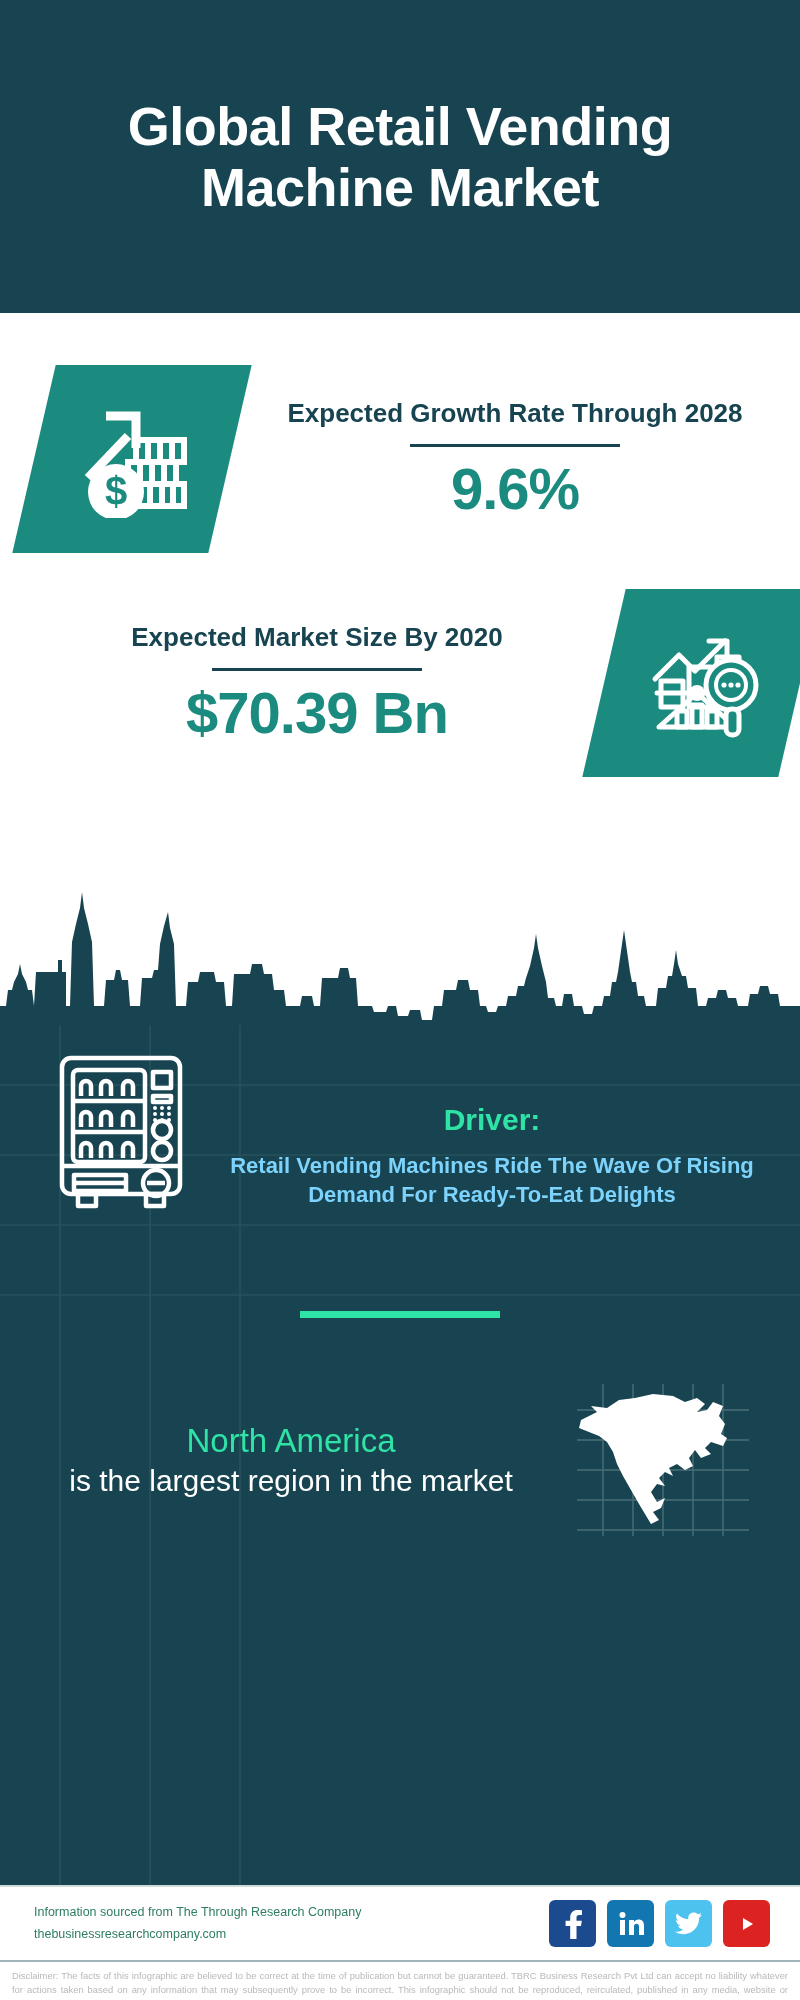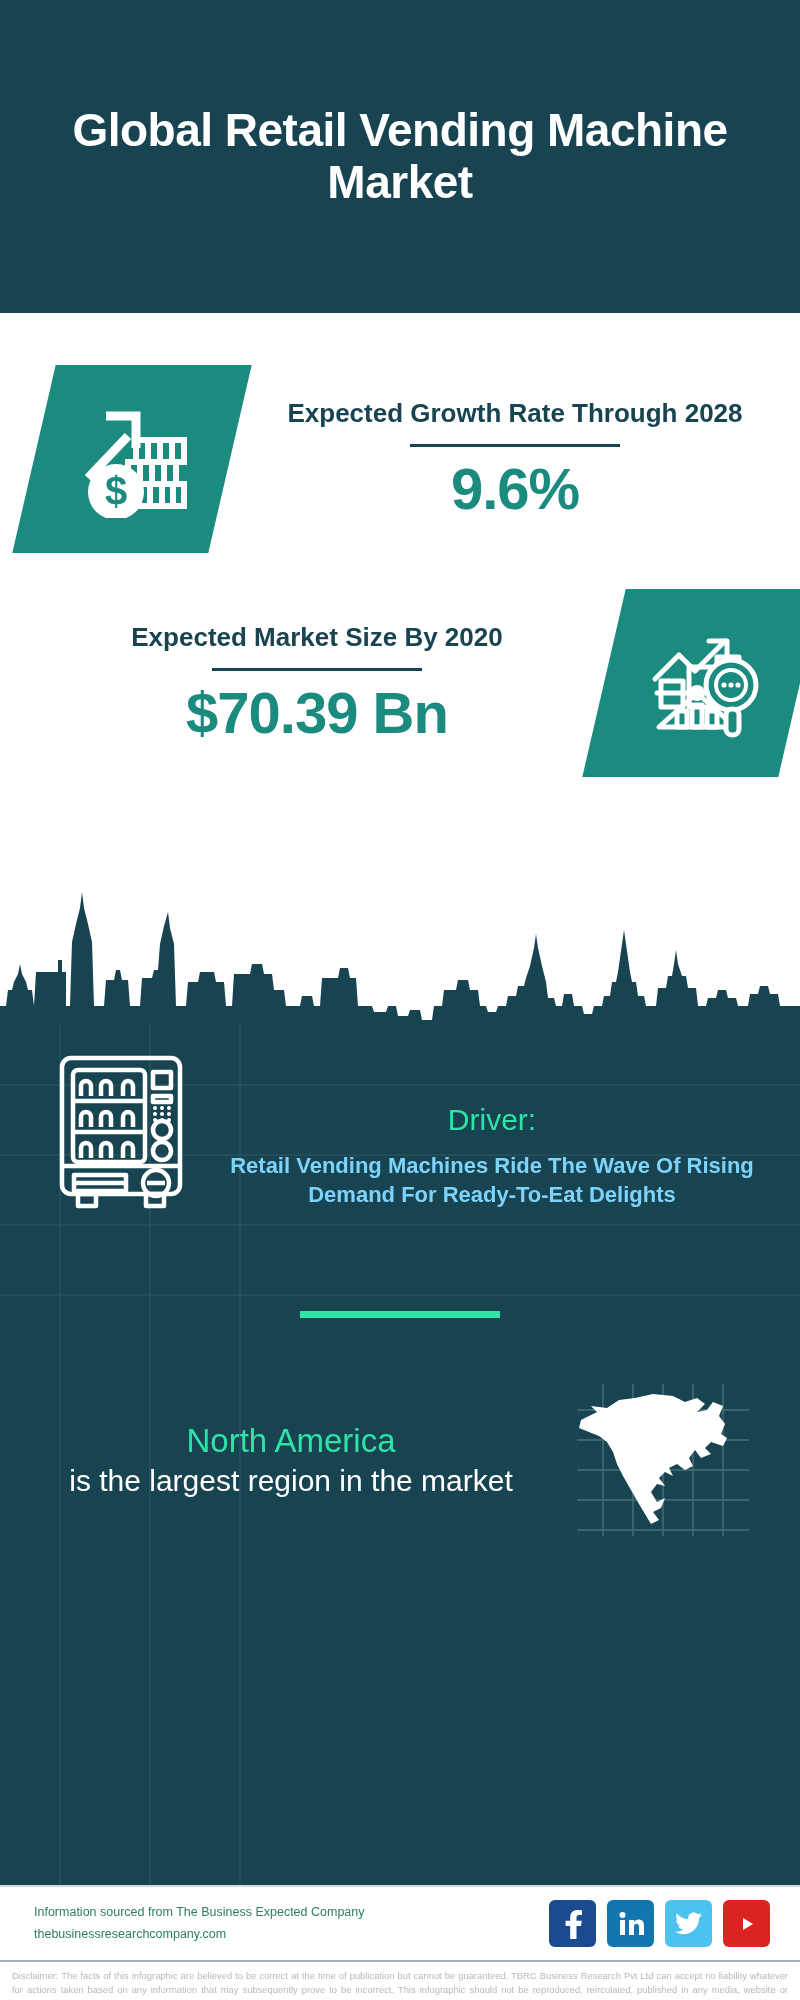--- a/index.html
+++ b/index.html
@@ -17,21 +17,21 @@
   .header {
     background: #174450;
     height: 313px;
     display: flex;
     align-items: center;
     justify-content: center;
     padding: 0 40px;
   }
   .header-title {
     color: #ffffff;
-    font-size: 46px;
+    font-size: 54px;
     font-weight: bold;
     line-height: 1.12;
     text-align: center;
     letter-spacing: -0.5px;
   }
 
   
   .white-zone {
     position: relative;
     background: #ffffff;
@@ -129,21 +129,21 @@
     justify-content: center;
   }
   .driver-text {
     flex: 1 1 auto;
     text-align: center;
     padding-right: 6px;
   }
   .driver-heading {
     color: #2fe3a7;
     font-size: 30px;
-    font-weight: normal;
+    font-weight: bold;
     margin-bottom: 14px;
     margin-top: 47px;
   }
   .driver-body {
     color: #7dd3fc;
     font-size: 22px;
     font-weight: bold;
     line-height: 1.33;
   }
 
@@ -411,21 +411,21 @@
           <line x1="4" y1="150" x2="176" y2="150"></line>
         </g>
         <path fill="#ffffff" d="M8 40 L24 32 L18 26 L34 28 L46 20 L62 18 L80 14 L100 16 L112 22 L124 18 L132 24 L124 32 L134 30 L140 22 L150 26 L146 36 L152 44 L148 54 L154 58 L150 66 L138 62 L132 68 L138 74 L128 78 L122 70 L116 78 L120 86 L112 90 L104 84 L96 88 L100 96 L92 92 L86 98 L92 106 L84 104 L78 112 L84 122 L92 118 L88 128 L80 132 L86 140 L78 144 L72 134 L66 124 L58 110 L50 96 L44 84 L40 72 L34 62 L26 56 L16 52 L6 48 Z"></path>
       </svg>
     </div>
   </div>
 </div>
 
 <div class="footer">
   <div class="footer-credit">
-    <div>Information sourced from The Business Expected Company</div>
+    <div>Information sourced from The Through Research Company</div>
     <div>thebusinessresearchcompany.com</div>
   </div>
   <div class="social-row">
     <div class="social s-fb">
       <svg width="22" height="30" viewBox="0 0 22 30">
         <path fill="#ffffff" d="M14.5 30 V17 H19 L19.8 11.7 H14.5 V8.6 c0-1.6 .5-2.6 2.8-2.6 H20 V1.2 C19.3 1.1 17.5 1 15.5 1 c-4.4 0-7.3 2.6-7.3 7.3 v3.4 H3.6 V17 h4.6 v13 Z"></path>
       </svg>
     </div>
     <div class="social s-li">
       <svg width="26" height="26" viewBox="0 0 26 26">

